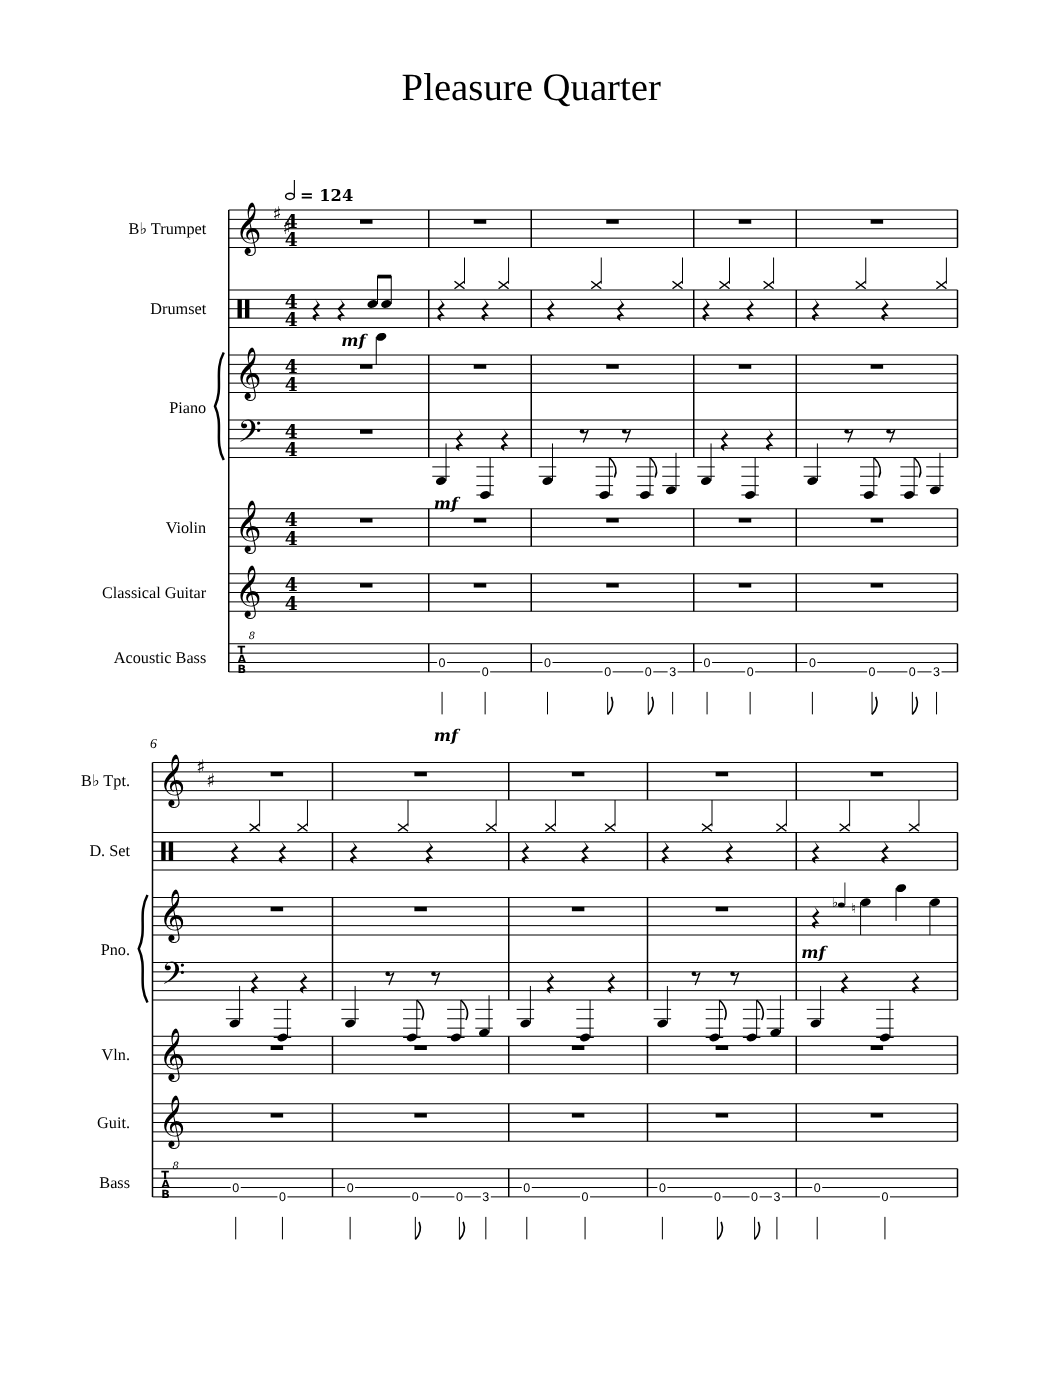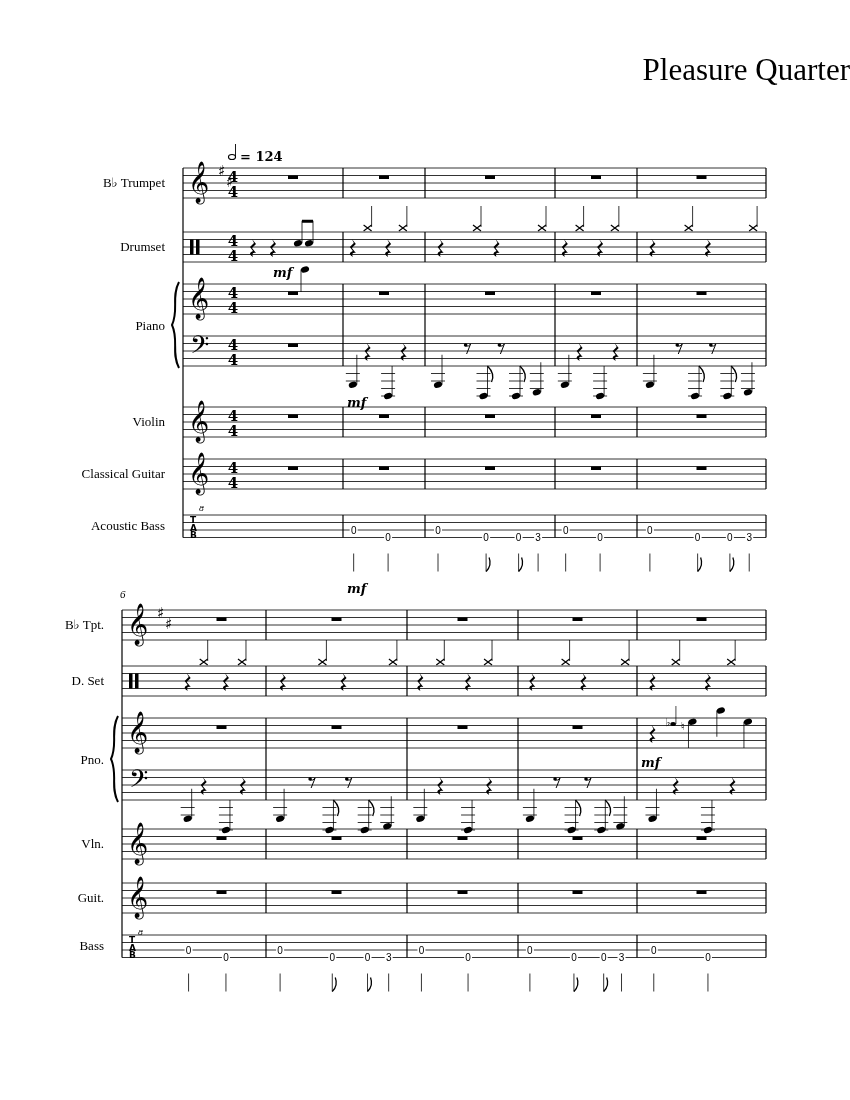--- a/index.html
+++ b/index.html
@@ -1,17 +1,17 @@
 <!DOCTYPE html>
 <html><head>
 <meta charset="utf-8">
 <style>
   html,body{margin:0;padding:0;background:#fff;}
   body{width:850px;height:1100px;position:relative;overflow:hidden;font-family:"DejaVu Serif","Liberation Serif",serif;color:#000;}
-  #title{position:absolute;top:52px;left:0;width:850px;text-align:right;font-size:31px;font-family:"Liberation Serif","DejaVu Serif",serif;}
+  #title{position:absolute;top:52px;left:0;width:850px;text-align:center;font-size:31px;font-family:"Liberation Serif","DejaVu Serif",serif;}
   #score{position:absolute;left:0;top:0;}
   .lbl{font-family:"Liberation Serif","DejaVu Serif",serif;font-size:13px;}
   .tempo{font-family:"DejaVu Serif",serif;font-weight:bold;font-size:13px;}
   .dyn{font-family:"DejaVu Serif",serif;font-style:italic;font-weight:bold;font-size:13px;}
   .mnum{font-family:"Liberation Serif",serif;font-style:italic;font-size:11px;}
   .tabnum{font-family:"Liberation Sans","DejaVu Sans",sans-serif;font-size:10px;}
   .tsig{font-family:"DejaVu Serif",serif;font-weight:bold;font-size:15px;}
 </style>
 </head>
 <body>

